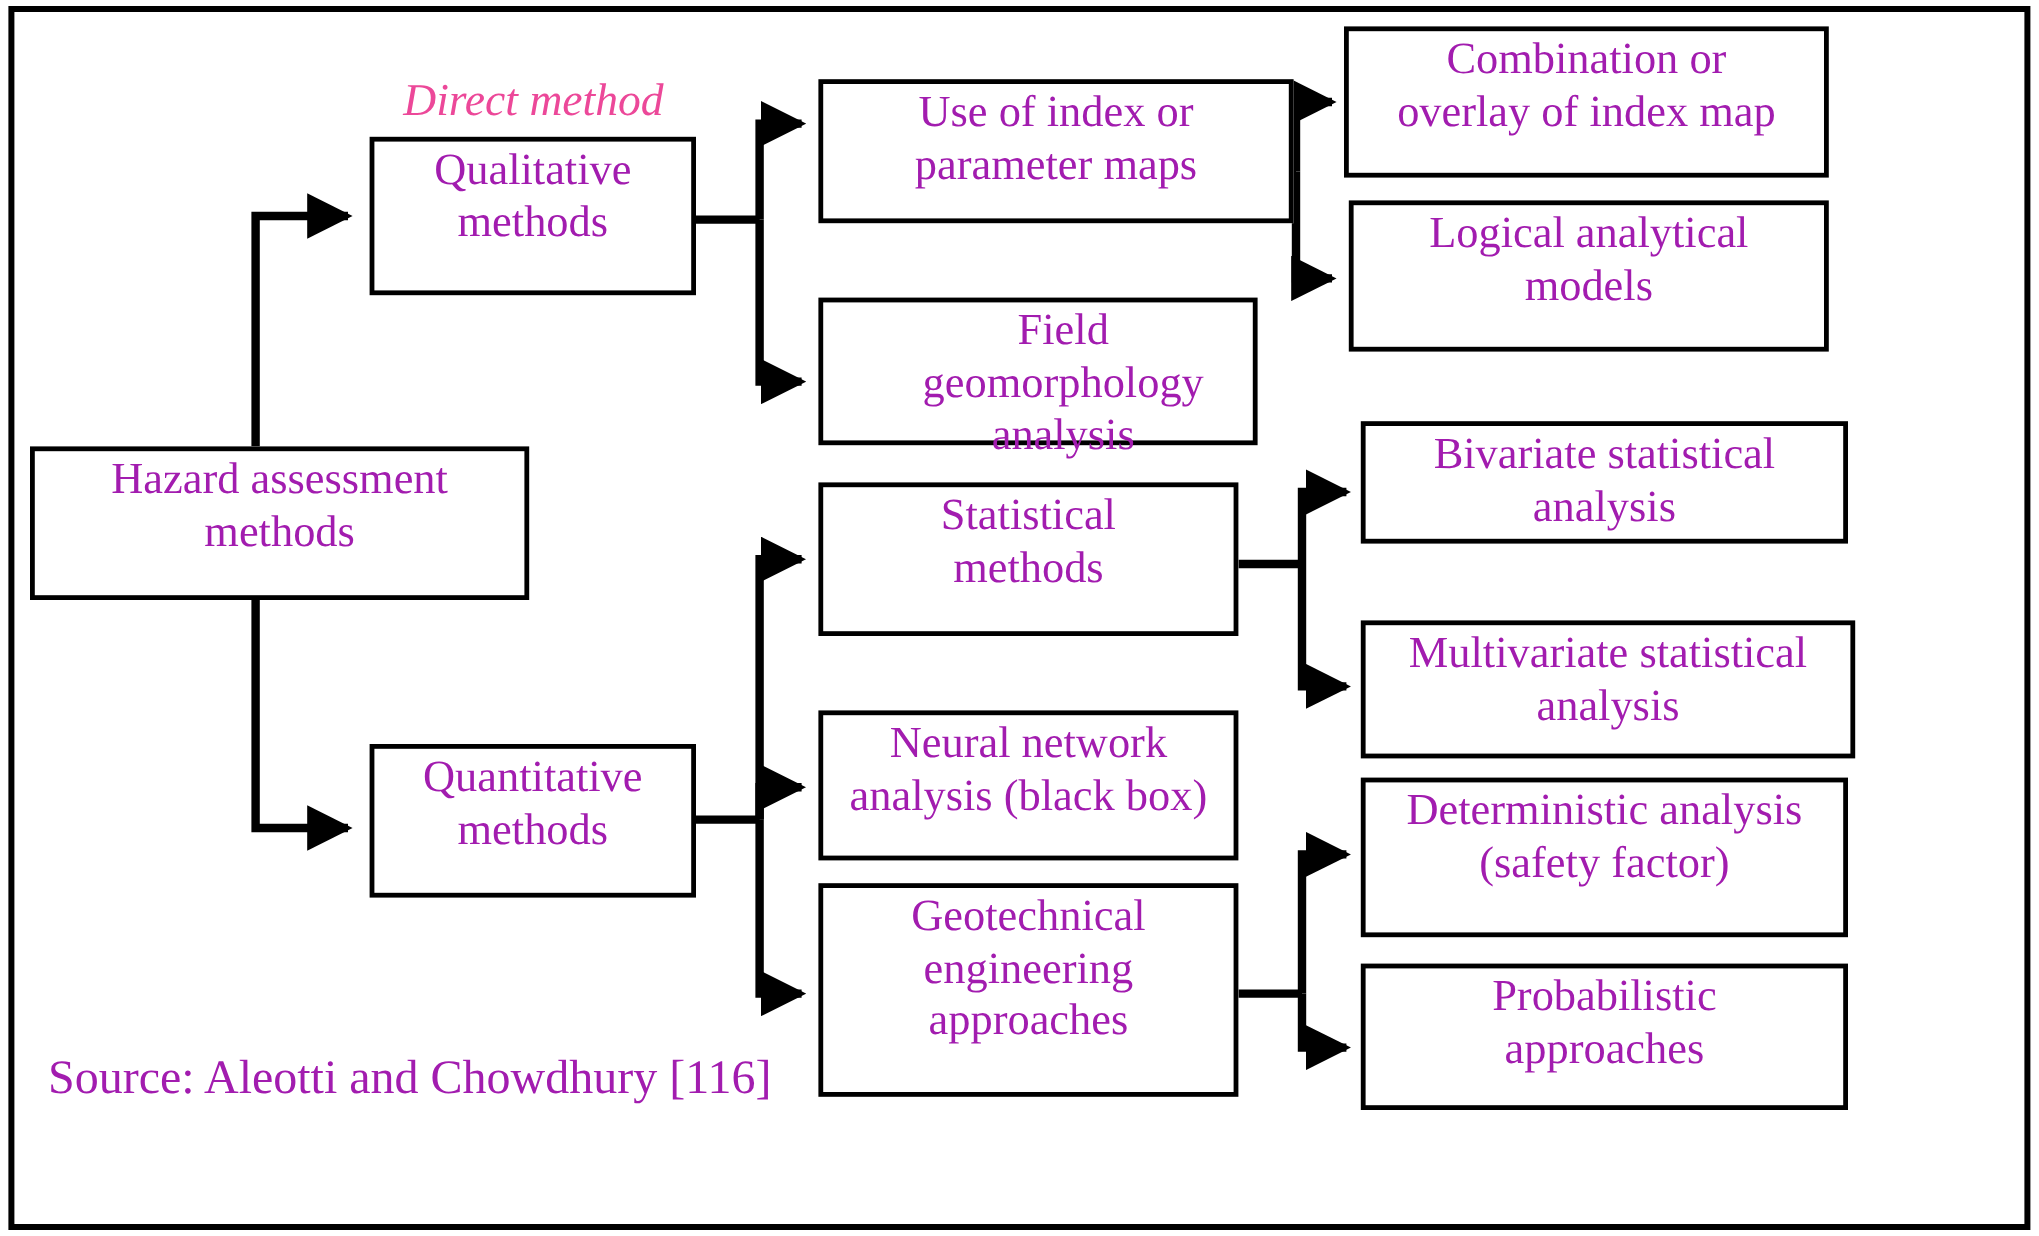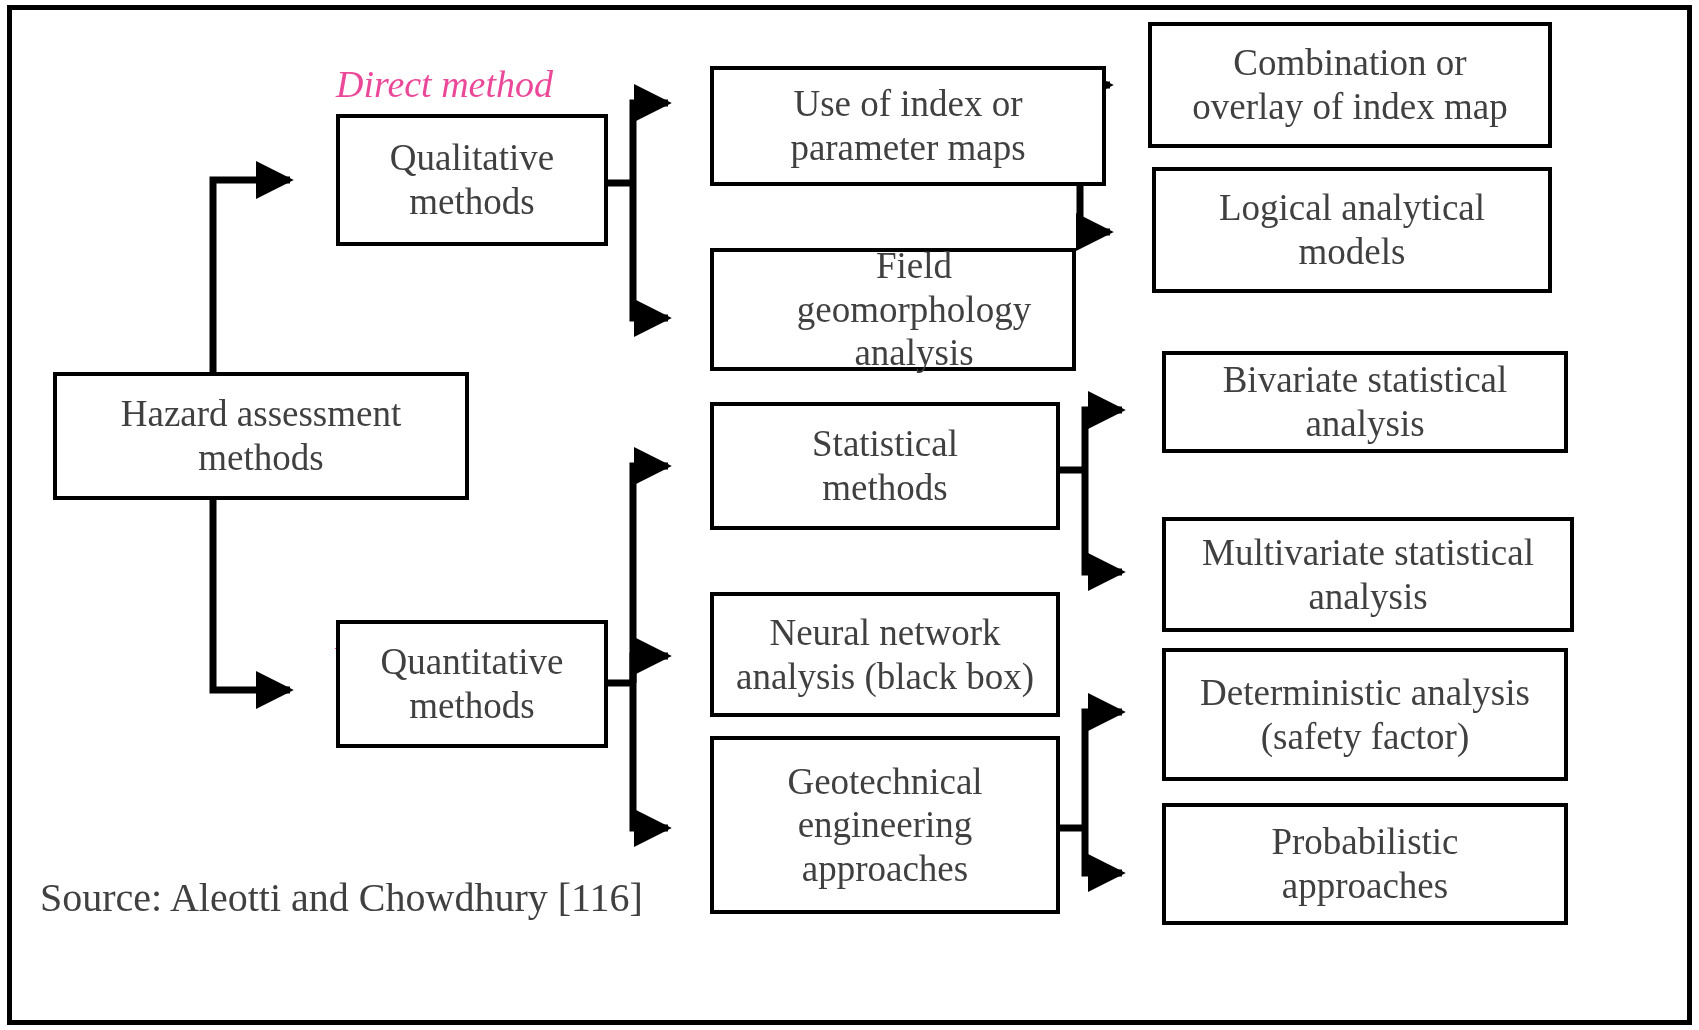--- a/index.html
+++ b/index.html
@@ -20,44 +20,43 @@
     top: 0; left: 0;
     width: 1699px;
     height: 1030px;
   }
   .nodebox {
     position: absolute;
     box-sizing: border-box;
     border: 4px solid #000000;
     background: #ffffff;
     display: flex;
-    align-items: center;
+    align-items: flex-start;
     justify-content: center;
     text-align: center;
-    color: #404040;
+    color: #a21caf;
     line-height: 1.18;
     padding: 2px 6px;
-    margin-left: 28px;
   }
   .nodebox .txt {
     display: block;
     white-space: pre-line;
     font-size: 37px;
   }
   .edgelabel {
     position: absolute;
     font-style: italic;
     font-size: 38px;
     color: #ec4899;
     white-space: nowrap;
   }
   .sourceline {
     position: absolute;
     font-size: 40px;
-    color: #404040;
+    color: #a21caf;
     white-space: nowrap;
   }
   .frame {
     position: absolute;
     left: 7px;
     top: 5px;
     width: 1685px;
     height: 1020px;
     box-sizing: border-box;
     border: 5px solid #000000;

